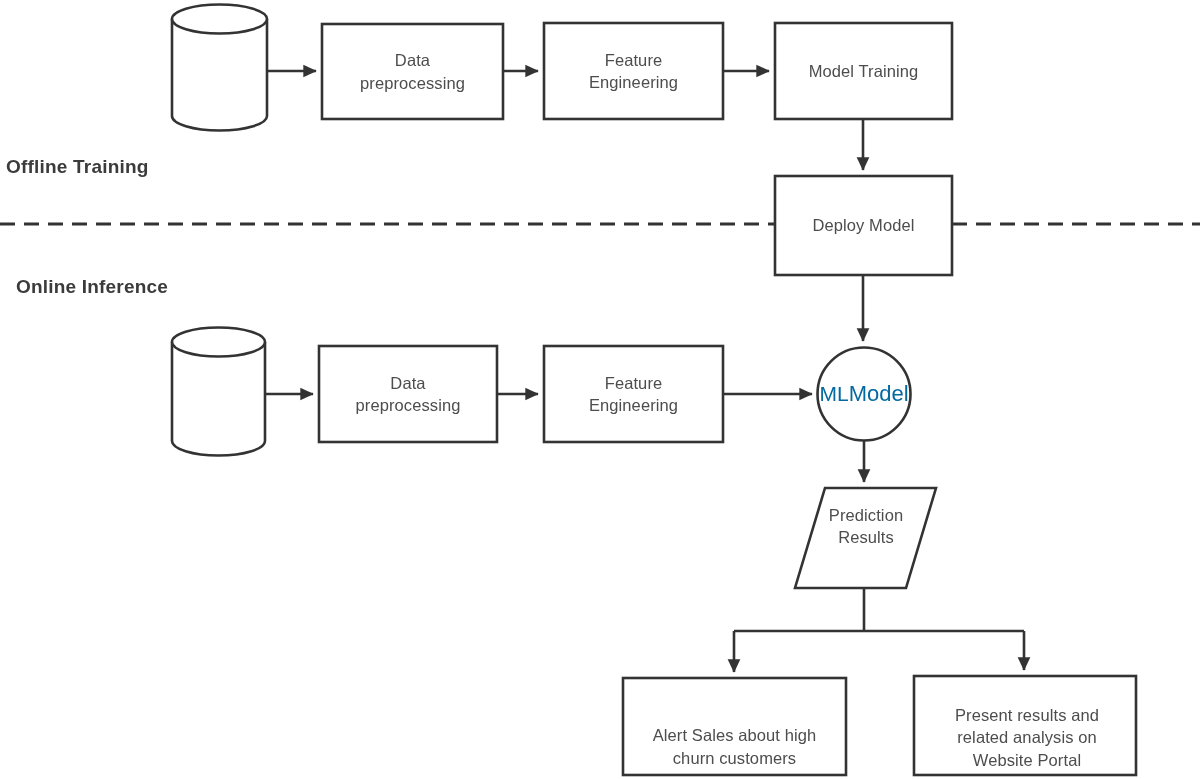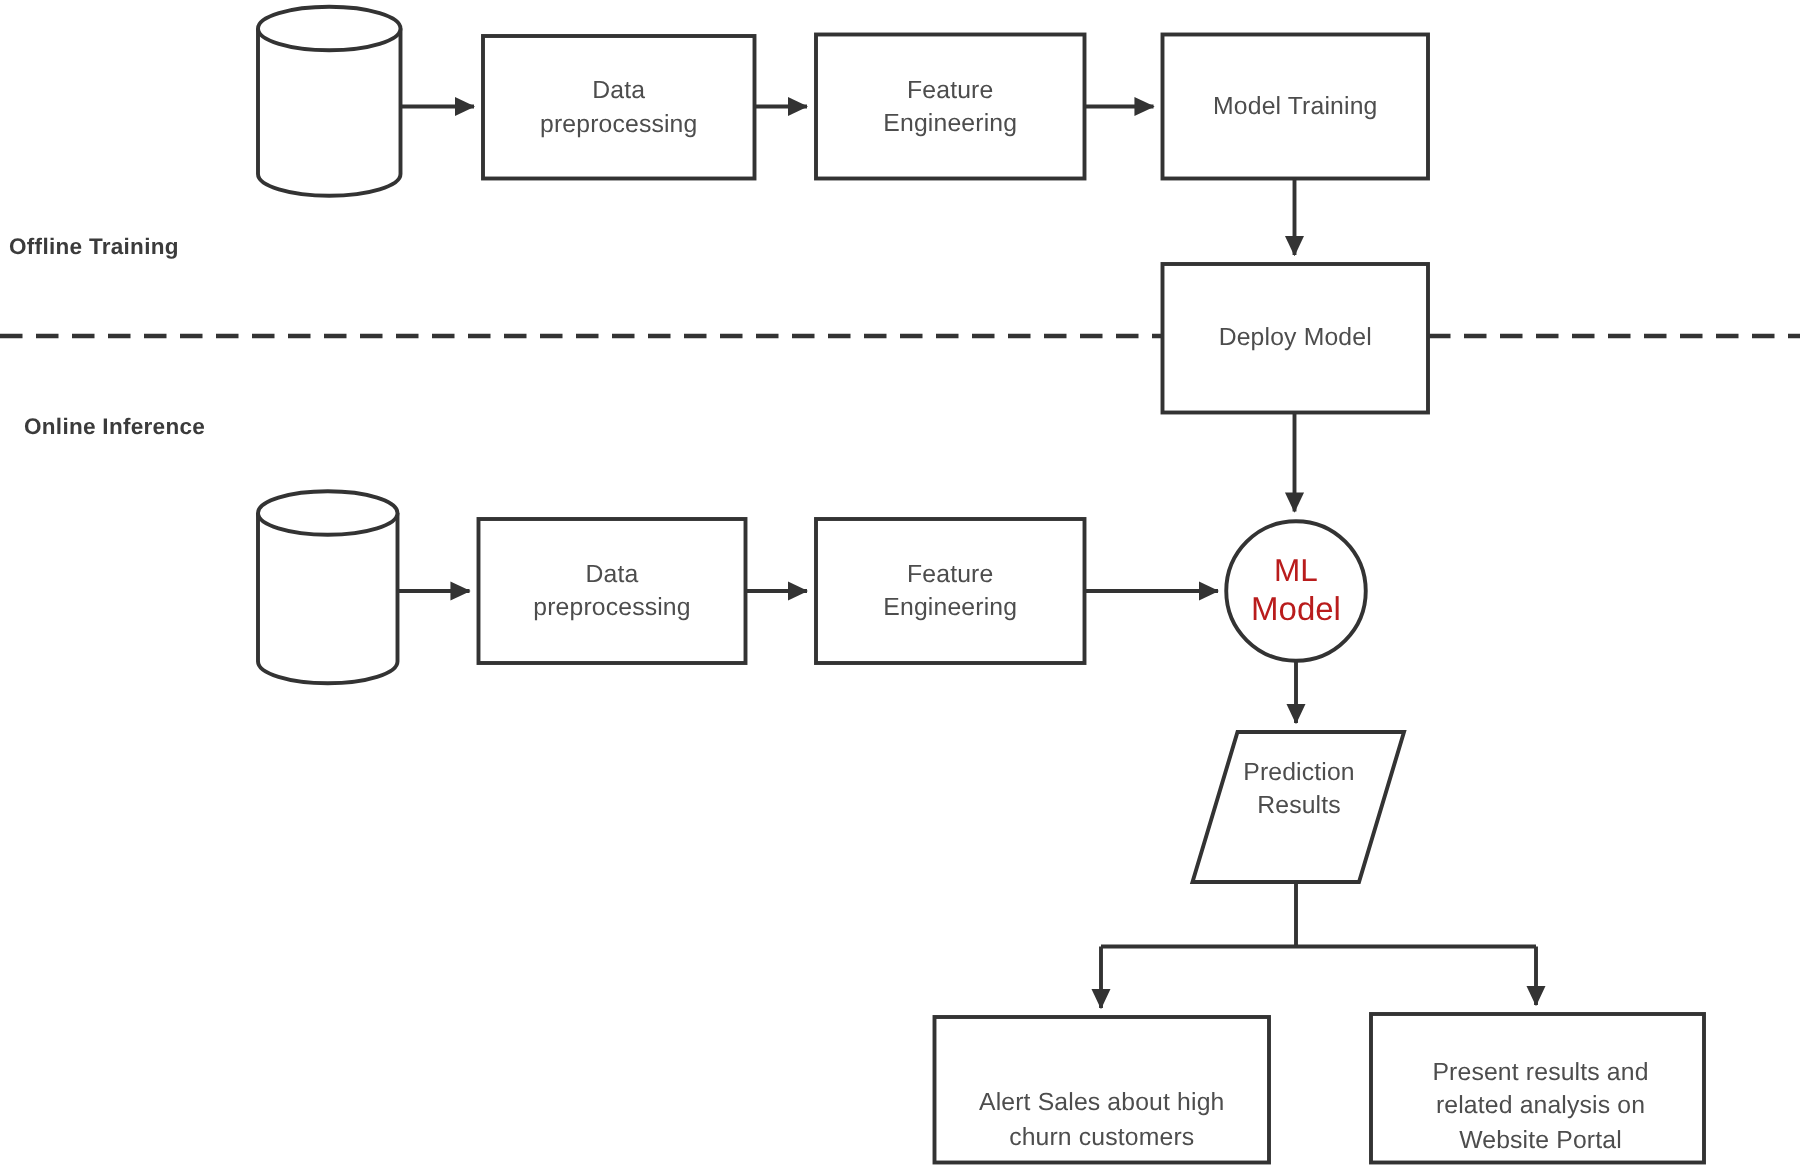--- a/index.html
+++ b/index.html
@@ -37,33 +37,33 @@
     font-size: 16.5px;
     line-height: 1.35;
     white-space: pre-line;
     letter-spacing: 0.1px;
     pointer-events: none;
   }
   .section-label {
     position: absolute;
     color: #3b3b3b;
     font-family: "Liberation Sans", sans-serif;
-    font-size: 15px;
+    font-size: 19px;
     font-weight: bold;
     letter-spacing: 0.2px;
     white-space: nowrap;
   }
   .ml-stack {
     position: absolute;
     display: flex;
-    flex-direction: column;
+    flex-direction: row;
     align-items: center;
     justify-content: center;
     text-align: center;
-    color: #b91c1c;
+    color: #0369a1;
     font-family: "Liberation Sans", sans-serif;
     line-height: 1.2;
   }
   .ml-stack .ml-top { font-size: 21px; }
   .ml-stack .ml-bottom { font-size: 22px; }
 </style>
 </head>
 <body>
 
 <div id="canvas">

